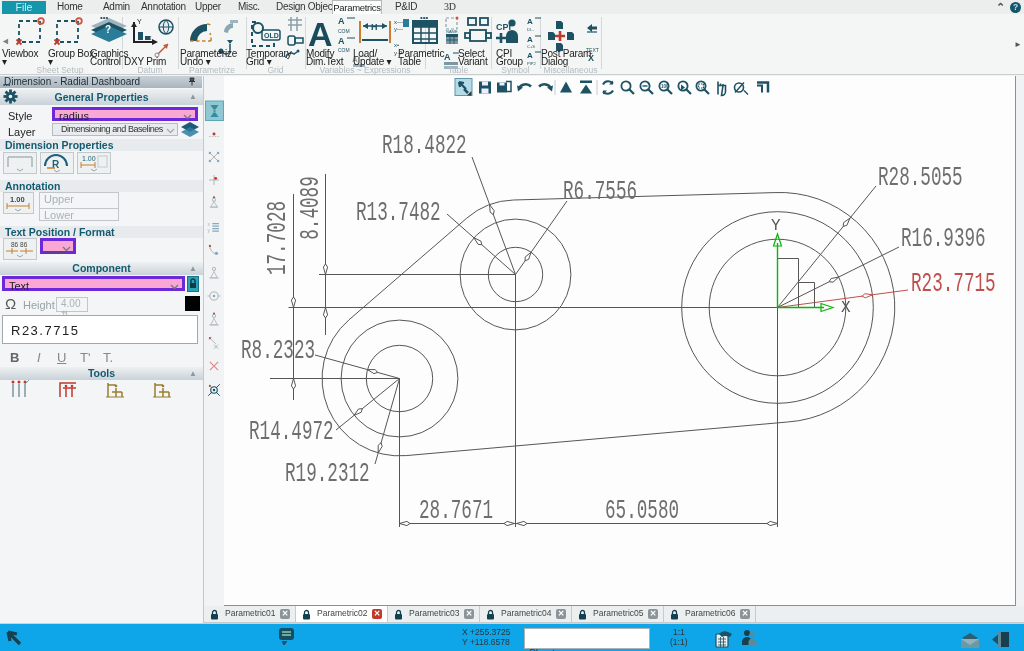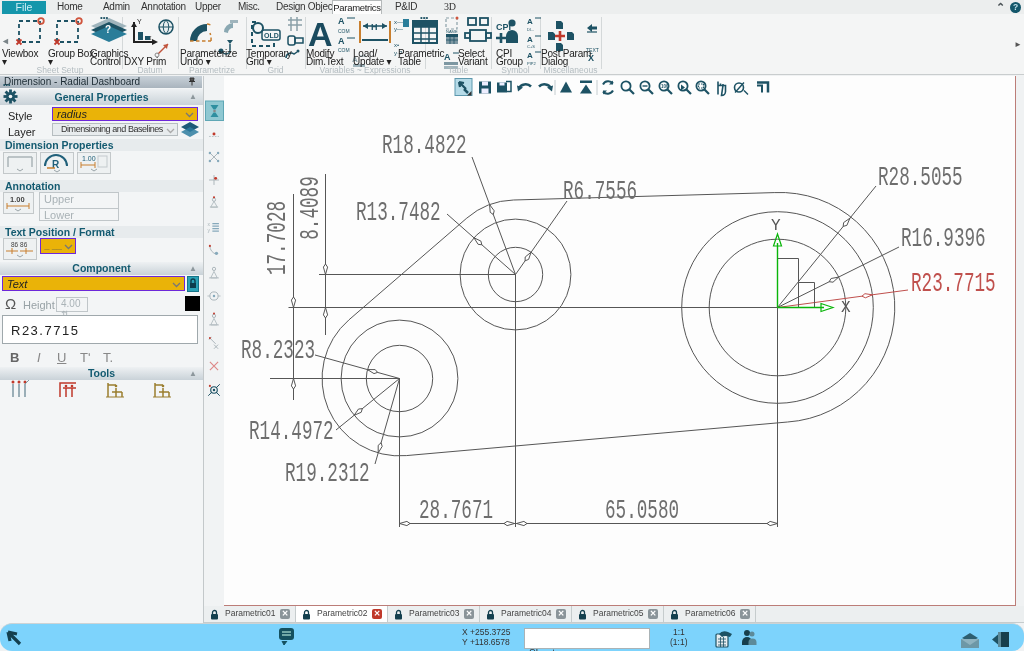--- a/index.html
+++ b/index.html
@@ -15,38 +15,38 @@
   #ribbon { left:0; top:14px; width:1024px; height:61px; background:#f4f5f5; border-bottom:1px solid #c9cdce; }
   .rsep { position:absolute; top:3px; height:52px; width:1px; background:#d4d8d9; }
   .rlabel { position:absolute; font-size:8.5px; color:#b3bcc0; text-align:center; }
   .ilabel { position:absolute; font-size:10px; letter-spacing:-0.2px; color:#222; line-height:7.5px; }
   
   #panel { left:0; top:76px; width:204px; height:549px; background:#f3f5f6; border-right:1px solid #c3c8ca; }
   #ptitle { position:absolute; left:0; top:0; width:202px; height:12px; background:linear-gradient(#c9d2d9,#a9b4bd); color:#1c2b33; font-size:10px; line-height:12px; padding-left:4px; }
   .sechdr { position:absolute; left:0; width:203px; height:15px; background:linear-gradient(#eef1f3,#c9d2d8); color:#135a70; font-weight:bold; font-size:10.5px; text-align:center; line-height:15px; }
   .subhdr { position:absolute; left:0; width:203px; height:12px; background:#e7ebed; color:#135a70; font-weight:bold; font-size:10.5px; line-height:12px; padding-left:5px; }
   .flabel { position:absolute; font-size:11px; color:#222; }
-  .combo { position:absolute; background:#eab308; border:1px solid #6d28d9; font-size:11px; color:#222; line-height:14px; padding-left:4px;font-style:italic; }
+  .combo { position:absolute; background:#f9a8d4; border:3px solid #6d28d9; font-size:11px; color:#222; line-height:14px; padding-left:4px; }
   .combod { position:absolute; background:#e8ecee; border:1px solid #b6bdc0; font-size:11px; color:#333; line-height:14px; padding-left:8px; }
   .btn { position:absolute; background:#eef1f2; border:1px solid #c3c8ca; }
   .tbox { position:absolute; background:#f3f5f6; border:1px solid #c0c6c9; color:#a9b2b6; font-size:11px; padding-left:4px; }
   
   #canvas { left:224px; top:76px; width:792px; height:529.5px; background:#fdfdfd; border-right:1.5px solid #bc7d78; border-bottom:1.5px solid #bc7d78; z-index:1; }
   #vstrip { left:204px; top:76px; width:20px; height:529.5px; background:#f1f3f4; z-index:2; }
   .dimtxt { position:absolute; z-index:4; font-family:"Liberation Mono", monospace; font-size:28px; line-height:32px; color:#6e6e6e; white-space:pre; transform:scale(0.63,1); transform-origin:0 0; }
   .vdim { transform:rotate(-90deg) scale(0.63,1); transform-origin:center; }
   .axlbl { position:absolute; z-index:4; font-family:"Liberation Mono", monospace; font-size:16px; color:#555; }
   
   #btabs { left:204px; top:605.5px; width:820px; height:17px; background:#eceff0; border-bottom:1px solid #c6cccd; }
   .btab { position:absolute; top:0; height:16px; border-right:1px solid #c6cccd; font-size:8.5px; color:#444; }
   .btab .lck { position:absolute; left:6px; top:3px; }
   .btab .tl { position:absolute; left:21px; top:2.5px; }
   .btab .bx { position:absolute; right:5px; top:3px; width:10px; height:10px; background:#8a9499; border-radius:2px; color:#fff; font-size:8px; line-height:10px; text-align:center; font-weight:bold; }
   
-  #status { left:0; top:622.5px; width:1024px; height:28.5px; background:#7dd3fc; border-top:1px solid #cdd3d5; font-size:8.5px; color:#333;border-radius:12px; }
+  #status { left:0; top:622.5px; width:1024px; height:28.5px; background:#0ea5e9; border-top:1px solid #cdd3d5; font-size:8.5px; color:#333; }
 </style>
 </head>
 <body>
 
 <div id="tabstrip" class="abs">
   <div id="filetab">File</div>
   <div class="tab" style="left:57px;">Home</div>
   <div class="tab" style="left:103px;">Admin</div>
   <div class="tab" style="left:141px;">Annotation</div>
   <div class="tab" style="left:195px;">Upper</div>

